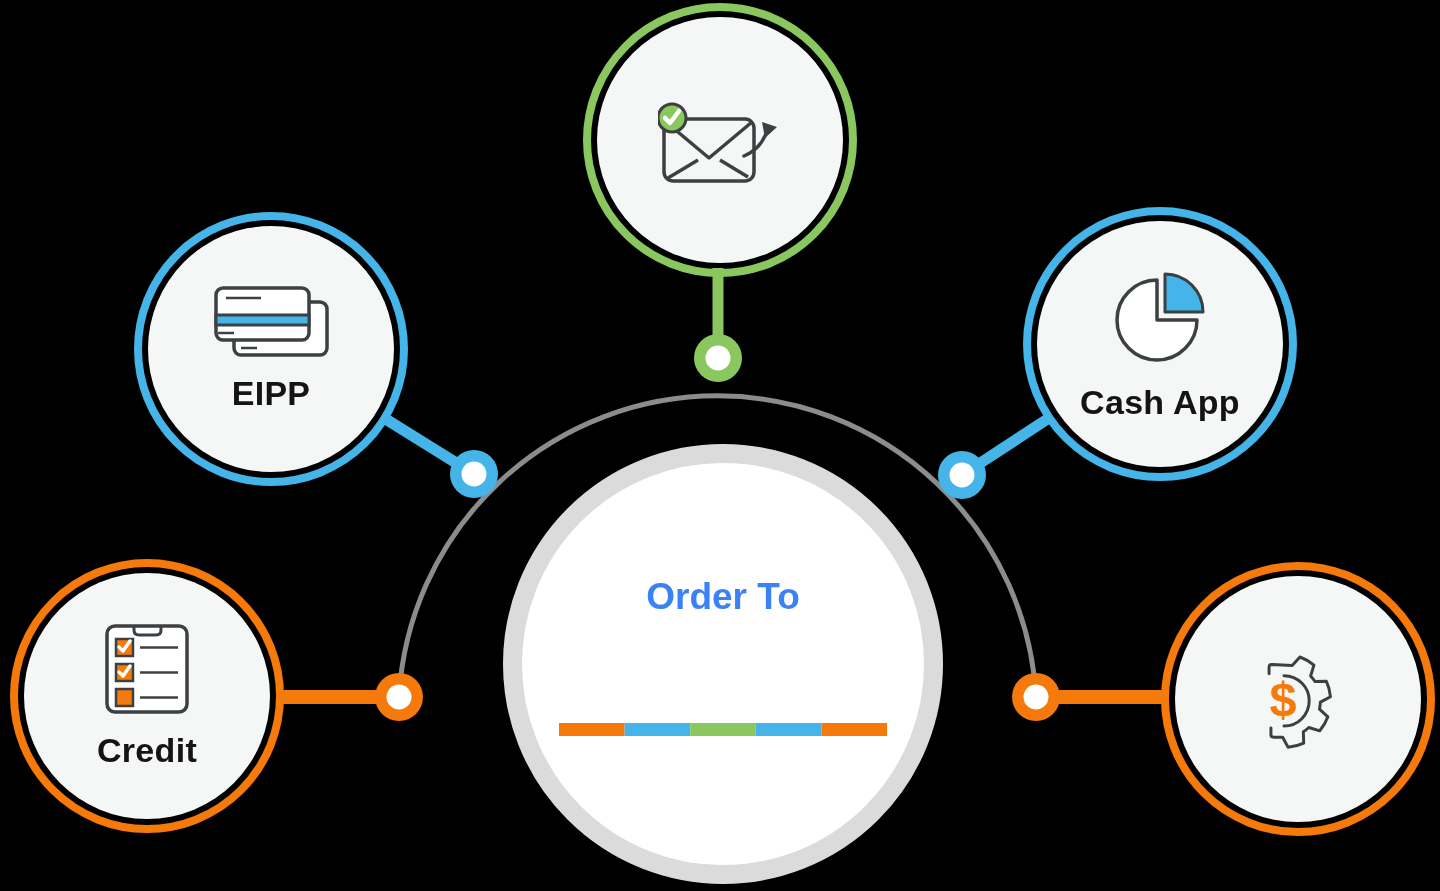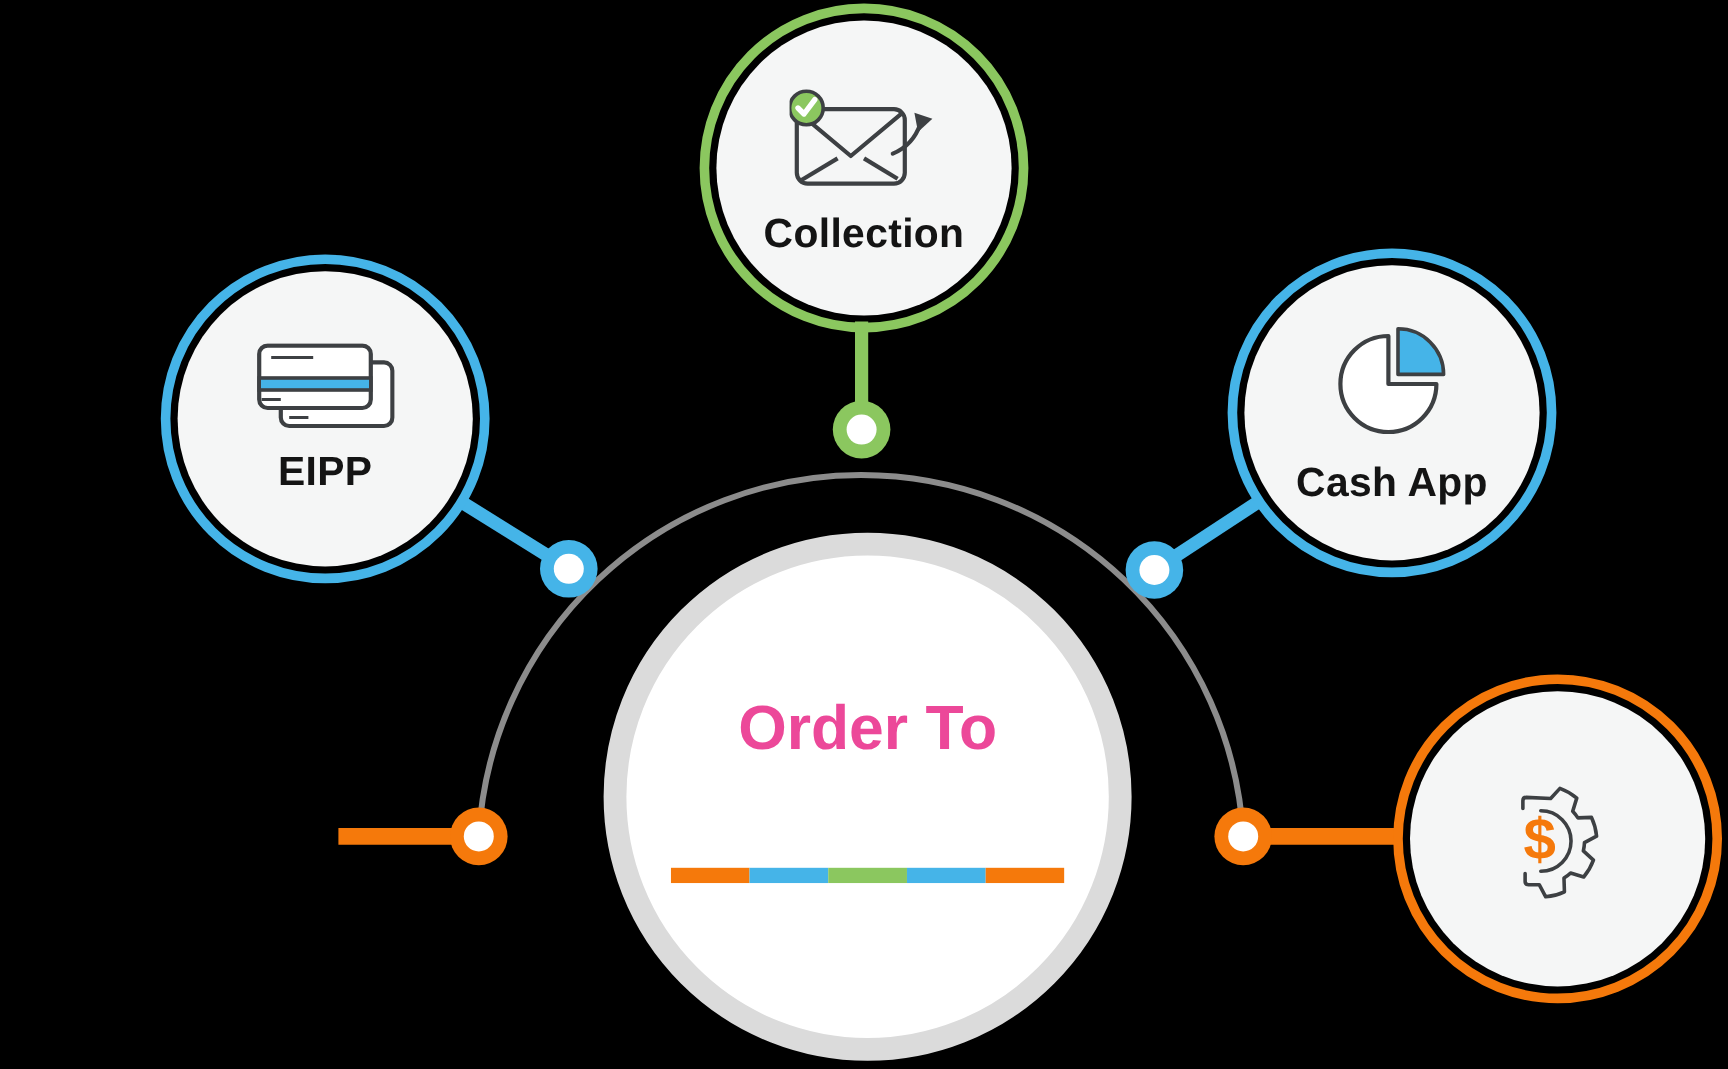--- a/index.html
+++ b/index.html
@@ -19,21 +19,21 @@
   .node--collection{left:583px;top:3px;}
   .node--eipp{left:134px;top:212px;}
   .node--cashapp{left:1023px;top:207px;}
   .node--credit{left:10px;top:559px;}
   .node--deductions{left:1161px;top:562px;}
 
   
   .center-circle{position:absolute;left:503px;top:444px;width:440px;height:440px;
                  border-radius:50%;border:19px solid #DBDBDB;background:#fff;box-sizing:border-box;}
   .center-title{position:absolute;top:108px;left:0;width:100%;text-align:center;
-                font-size:52px;font-weight:700;color:#ec4899;line-height:1.42;}
+                font-size:37px;font-weight:700;color:#3b82f6;line-height:1.42;}
   .center-title span{display:block;}
   .center-bar{position:absolute;top:260px;left:50%;transform:translateX(-50%);display:block;}
 
   .icon-svg{display:block;}
 </style>
 </head>
 <body>
 
 <div class="stage">
 
@@ -74,21 +74,20 @@
       <svg class="icon-svg" width="125" height="95" viewBox="0 0 125 95">
         <rect x="6" y="26" width="90" height="62" rx="9" fill="none" stroke="#3D4043" stroke-width="3.5"></rect>
         <polyline points="8,29 51,65 94,29" fill="none" stroke="#3D4043" stroke-width="3.5" stroke-linejoin="round"></polyline>
         <line x1="10" y1="85" x2="40" y2="67" stroke="#3D4043" stroke-width="3.5"></line>
         <line x1="62" y1="67" x2="90" y2="84" stroke="#3D4043" stroke-width="3.5"></line>
         <path d="M86 63 Q103 56 109 38" fill="none" stroke="#3D4043" stroke-width="3.5" stroke-linecap="round"></path>
         <path d="M119 34 L104 29 L107 45 Z" fill="#3D4043"></path>
         <circle cx="14" cy="25" r="14" stroke="#3D4043" stroke-width="3" fill="#8BC75F"></circle>
         <polyline points="7,25 12,30 21,18" fill="none" stroke="#fff" stroke-width="4.5" stroke-linecap="round" stroke-linejoin="round"></polyline>
       </svg>
-      <span class="node-label">Collection</span>
     </div>
   </div>
 
   <div class="node node--blue node--cashapp">
     <div class="node-inner">
       <svg class="icon-svg" width="100" height="100" viewBox="0 0 100 100">
         <path d="M 47 13 A 40 40 0 1 0 87 53 L 47 53 Z" fill="#fff" stroke="#3D4043" stroke-width="3.5" stroke-linejoin="round"></path>
         <path d="M 55 45 L 55 7 A 38 38 0 0 1 93 45 Z" stroke="#3D4043" stroke-width="3" stroke-linejoin="round" fill="#45B4E8"></path>
       </svg>
       <span class="node-label">Cash App</span>
@@ -102,20 +101,37 @@
         <line x1="27" y1="62" x2="43" y2="62" stroke="#3D4043" stroke-width="2.5"></line>
         <rect x="2" y="2" width="93" height="52" rx="7" fill="#fff" stroke="#3D4043" stroke-width="3.5"></rect>
         <rect x="2" y="29" width="93" height="10" stroke="#3D4043" stroke-width="3" fill="#45B4E8"></rect>
         <line x1="12" y1="12" x2="47" y2="12" stroke="#3D4043" stroke-width="2.5"></line>
         <line x1="4" y1="47" x2="20" y2="47" stroke="#3D4043" stroke-width="2.5"></line>
       </svg>
       <span class="node-label">EIPP</span>
     </div>
   </div>
 
+  <div class="node node--orange node--credit">
+    <div class="node-inner">
+      <svg class="icon-svg" width="85" height="92" viewBox="0 0 85 92">
+        <rect x="2" y="3" width="80" height="86" rx="8" fill="#fff" stroke="#3D4043" stroke-width="3.5"></rect>
+        <path d="M29 3 L29 7 Q29 12 34 12 L51 12 Q56 12 56 7 L56 3" fill="none" stroke="#3D4043" stroke-width="3"></path>
+        <rect x="11" y="16" width="17" height="17" stroke="#3D4043" stroke-width="2.5" fill="#F5790B"></rect>
+        <polyline points="14,24 18,28 25,18" fill="none" stroke="#fff" stroke-width="3.5" stroke-linecap="round" stroke-linejoin="round"></polyline>
+        <line x1="35" y1="24.5" x2="73" y2="24.5" stroke="#3D4043" stroke-width="2.5"></line>
+        <rect x="11" y="41" width="17" height="17" stroke="#3D4043" stroke-width="2.5" fill="#F5790B"></rect>
+        <polyline points="14,49 18,53 25,43" fill="none" stroke="#fff" stroke-width="3.5" stroke-linecap="round" stroke-linejoin="round"></polyline>
+        <line x1="35" y1="49.5" x2="73" y2="49.5" stroke="#3D4043" stroke-width="2.5"></line>
+        <rect x="11" y="66" width="17" height="17" stroke="#3D4043" stroke-width="2.5" fill="#F5790B"></rect>
+        <line x1="35" y1="74.5" x2="73" y2="74.5" stroke="#3D4043" stroke-width="2.5"></line>
+      </svg>
+      <span class="node-label">Credit</span>
+    </div>
+  </div>
 
   <div class="node node--orange node--deductions">
     <div class="node-inner">
       <svg class="icon-svg" width="112" height="112" viewBox="0 0 120 120">
         <path d="M29 33 L29 26 Q29 23 32 23 L53.8 24 L62.1 15
                  A 50 50 0 0 1 77.1 23.7 L73.5 35.4
                  A 39 39 0 0 1 78.1 41.3 L90.3 40.9
                  A 50 50 0 0 1 94.8 57.6 L84 63.4
                  A 39 39 0 0 1 83 70.8 L92 79.1
                  A 50 50 0 0 1 83.3 94.1 L71.6 90.5

